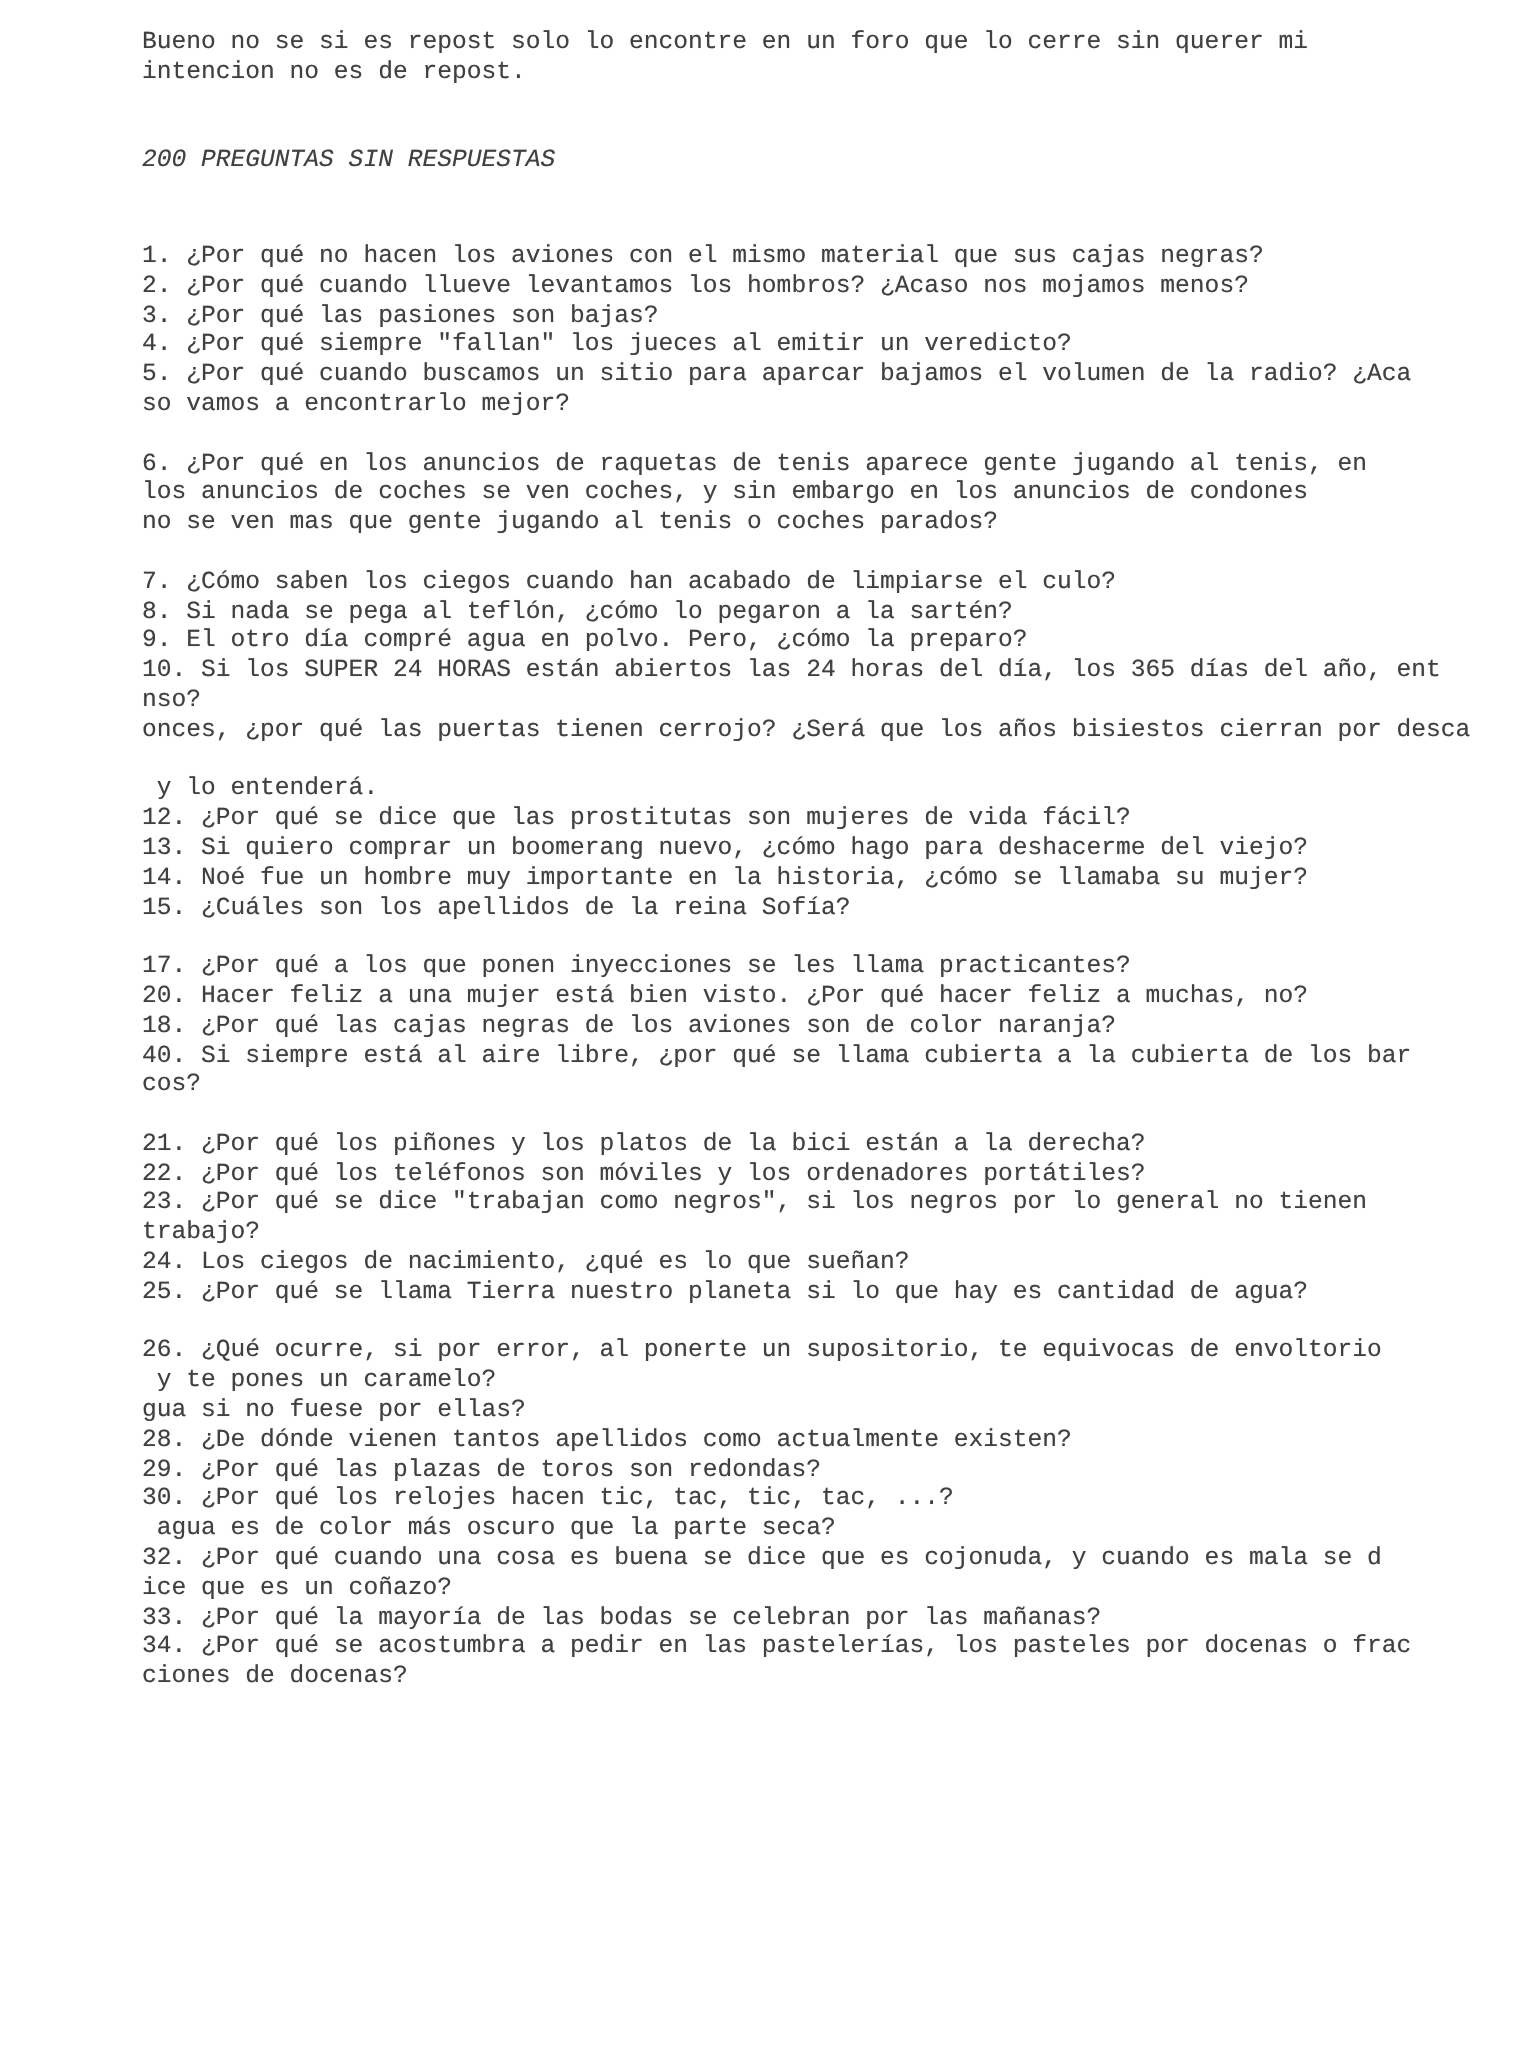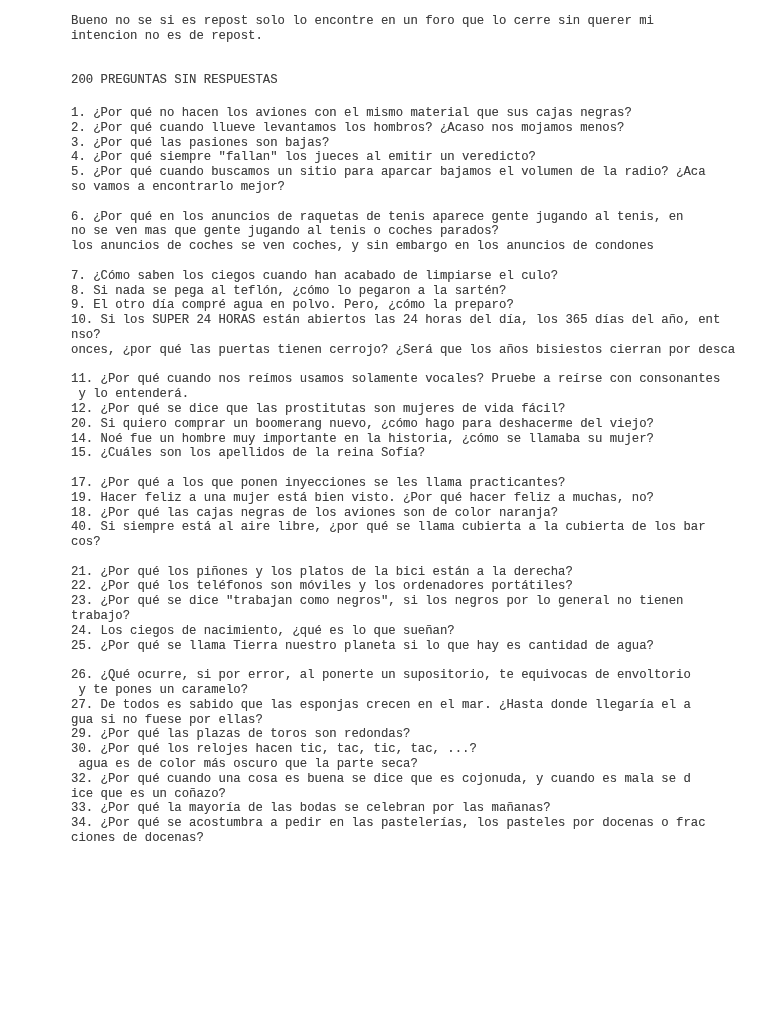--- a/index.html
+++ b/index.html
@@ -27,21 +27,21 @@
     line-height: 14.8px;
     color: #404040;
     text-shadow: 0 0 0.4px rgba(64,64,64,0.45);
   }
   .line {
     height: 14.8px;
     white-space: pre;
   }
   .block { }
   #intro   { margin-bottom: 29.6px; }   
-  #title   { margin-bottom: 18px; }   
+  #title   { margin-bottom: 33px; font-style: italic; }   
   .qgroup  { margin-bottom: 14.8px; }   
   .qgroup:last-child { margin-bottom: 0; }
   #trailing { margin-top: 103.6px; }    
 </style>
 </head>
 <body>
 
 <div class="page">
   <div class="block" id="intro">
       <div class="line">Bueno no se si es repost solo lo encontre en un foro que lo cerre sin querer mi</div>
@@ -52,59 +52,58 @@
       <div class="qgroup">
         <div class="line">1. ¿Por qué no hacen los aviones con el mismo material que sus cajas negras?</div>
         <div class="line">2. ¿Por qué cuando llueve levantamos los hombros? ¿Acaso nos mojamos menos?</div>
         <div class="line">3. ¿Por qué las pasiones son bajas?</div>
         <div class="line">4. ¿Por qué siempre "fallan" los jueces al emitir un veredicto?</div>
         <div class="line">5. ¿Por qué cuando buscamos un sitio para aparcar bajamos el volumen de la radio? ¿Aca</div>
         <div class="line">so vamos a encontrarlo mejor?</div>
       </div>
       <div class="qgroup">
         <div class="line">6. ¿Por qué en los anuncios de raquetas de tenis aparece gente jugando al tenis, en</div>
+        <div class="line">los anuncios de coches se ven coches, y sin embargo en los anuncios de condones</div>
         <div class="line">no se ven mas que gente jugando al tenis o coches parados?</div>
-        <div class="line">los anuncios de coches se ven coches, y sin embargo en los anuncios de condones</div>
       </div>
       <div class="qgroup">
         <div class="line">7. ¿Cómo saben los ciegos cuando han acabado de limpiarse el culo?</div>
         <div class="line">8. Si nada se pega al teflón, ¿cómo lo pegaron a la sartén?</div>
         <div class="line">9. El otro día compré agua en polvo. Pero, ¿cómo la preparo?</div>
         <div class="line">10. Si los SUPER 24 HORAS están abiertos las 24 horas del día, los 365 días del año, ent</div>
         <div class="line">nso?</div>
         <div class="line">onces, ¿por qué las puertas tienen cerrojo? ¿Será que los años bisiestos cierran por desca</div>
       </div>
       <div class="qgroup">
-        <div class="line">11. ¿Por qué cuando nos reímos usamos solamente vocales? Pruebe a reírse con consonantes</div>
         <div class="line"> y lo entenderá.</div>
         <div class="line">12. ¿Por qué se dice que las prostitutas son mujeres de vida fácil?</div>
-        <div class="line">20. Si quiero comprar un boomerang nuevo, ¿cómo hago para deshacerme del viejo?</div>
+        <div class="line">13. Si quiero comprar un boomerang nuevo, ¿cómo hago para deshacerme del viejo?</div>
         <div class="line">14. Noé fue un hombre muy importante en la historia, ¿cómo se llamaba su mujer?</div>
         <div class="line">15. ¿Cuáles son los apellidos de la reina Sofía?</div>
       </div>
       <div class="qgroup">
         <div class="line">17. ¿Por qué a los que ponen inyecciones se les llama practicantes?</div>
-        <div class="line">19. Hacer feliz a una mujer está bien visto. ¿Por qué hacer feliz a muchas, no?</div>
+        <div class="line">20. Hacer feliz a una mujer está bien visto. ¿Por qué hacer feliz a muchas, no?</div>
         <div class="line">18. ¿Por qué las cajas negras de los aviones son de color naranja?</div>
         <div class="line">40. Si siempre está al aire libre, ¿por qué se llama cubierta a la cubierta de los bar</div>
         <div class="line">cos?</div>
       </div>
       <div class="qgroup">
         <div class="line">21. ¿Por qué los piñones y los platos de la bici están a la derecha?</div>
         <div class="line">22. ¿Por qué los teléfonos son móviles y los ordenadores portátiles?</div>
         <div class="line">23. ¿Por qué se dice "trabajan como negros", si los negros por lo general no tienen</div>
         <div class="line">trabajo?</div>
         <div class="line">24. Los ciegos de nacimiento, ¿qué es lo que sueñan?</div>
         <div class="line">25. ¿Por qué se llama Tierra nuestro planeta si lo que hay es cantidad de agua?</div>
       </div>
       <div class="qgroup">
         <div class="line">26. ¿Qué ocurre, si por error, al ponerte un supositorio, te equivocas de envoltorio</div>
         <div class="line"> y te pones un caramelo?</div>
-        <div class="line">27. De todos es sabido que las esponjas crecen en el mar. ¿Hasta donde llegaría el a</div>
         <div class="line">gua si no fuese por ellas?</div>
+        <div class="line">28. ¿De dónde vienen tantos apellidos como actualmente existen?</div>
         <div class="line">29. ¿Por qué las plazas de toros son redondas?</div>
         <div class="line">30. ¿Por qué los relojes hacen tic, tac, tic, tac, ...?</div>
         <div class="line"> agua es de color más oscuro que la parte seca?</div>
         <div class="line">32. ¿Por qué cuando una cosa es buena se dice que es cojonuda, y cuando es mala se d</div>
         <div class="line">ice que es un coñazo?</div>
         <div class="line">33. ¿Por qué la mayoría de las bodas se celebran por las mañanas?</div>
         <div class="line">34. ¿Por qué se acostumbra a pedir en las pastelerías, los pasteles por docenas o frac</div>
         <div class="line">ciones de docenas?</div>
       </div>
     </div>

